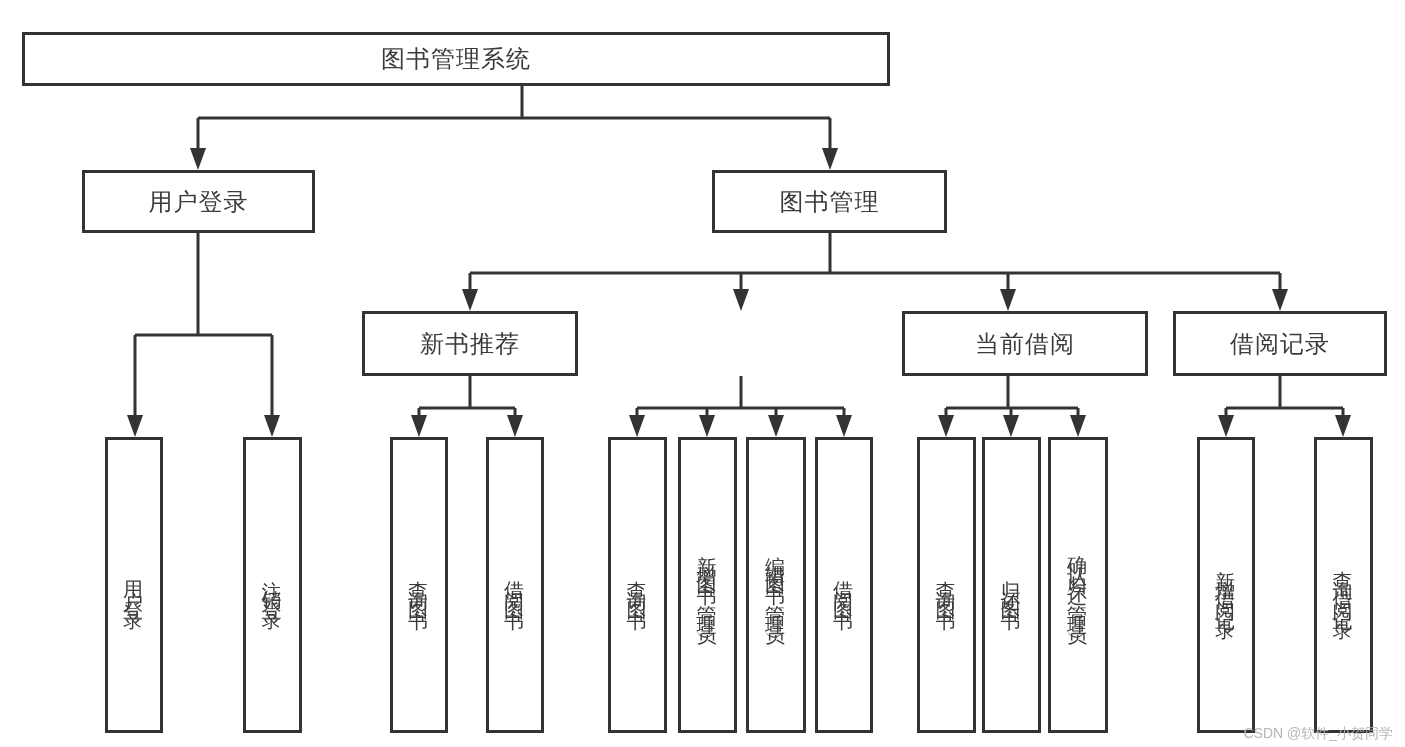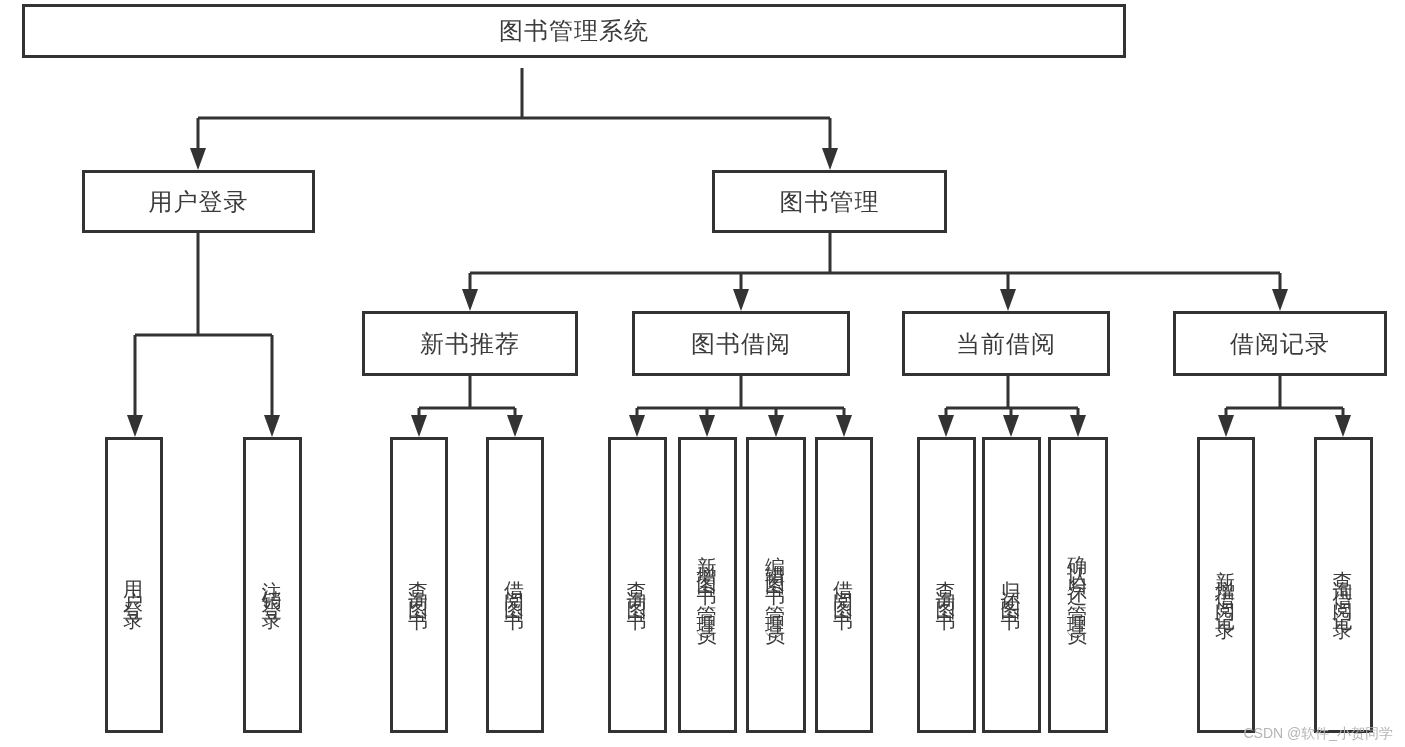--- a/index.html
+++ b/index.html
@@ -44,26 +44,26 @@
   }
   .leaf .vtext {
     writing-mode: vertical-rl;
     text-orientation: mixed;
     font-size: 20px;
     letter-spacing: 10px;
     color: var(--text);
     white-space: nowrap;
   }
   
-  #n-root   { left: 22px;  top: 4px;  width: 1104px; height: 54px; }
+  #n-root   { left: 22px;  top: 32px;  width: 868px; height: 54px; }
   #n-login  { left: 82px;  top: 170px; width: 233px;  height: 63px; }
   #n-mgmt   { left: 712px; top: 170px; width: 235px;  height: 63px; }
   #n-rec    { left: 362px; top: 311px; width: 216px;  height: 65px; }
   #n-borrow { left: 632px; top: 311px; width: 218px;  height: 65px; }
-  #n-cur    { left: 902px; top: 311px; width: 208px;  height: 65px; }
+  #n-cur    { left: 902px; top: 311px; width: 246px;  height: 65px; }
   #n-hist   { left: 1173px;top: 311px; width: 214px;  height: 65px; font-family: Liberation Serif, serif; }
   .leaf { top: 437px; height: 296px; }
   #l-1  { left: 105px;  width: 58px; }
   #l-2  { left: 243px;  width: 59px; }
   #l-3  { left: 390px;  width: 58px; }
   #l-4  { left: 486px;  width: 58px; }
   #l-5  { left: 608px;  width: 59px; }
   #l-6  { left: 678px;  width: 59px; }
   #l-7  { left: 746px;  width: 60px; }
   #l-8  { left: 815px;  width: 58px; }
@@ -114,23 +114,20 @@
   <div class="box" id="n-login">
     <span class="hlabel">用户登录</span>
   </div>
   <div class="box" id="n-rec">
     <span class="hlabel">新书推荐</span>
   </div>
 
   <div class="box" id="n-mgmt">
     <span class="hlabel">图书管理</span>
   </div>
-  <div class="box" id="n-borrow">
-    <span class="hlabel">图书借阅</span>
-  </div>
   <div class="box" id="n-cur">
     <span class="hlabel">当前借阅</span>
   </div>
   <div class="box" id="n-hist">
     <span class="hlabel">借阅记录</span>
   </div>
 
   <div class="box leaf" id="l-1">
     <span class="vtext">用户登录</span>
   </div>

